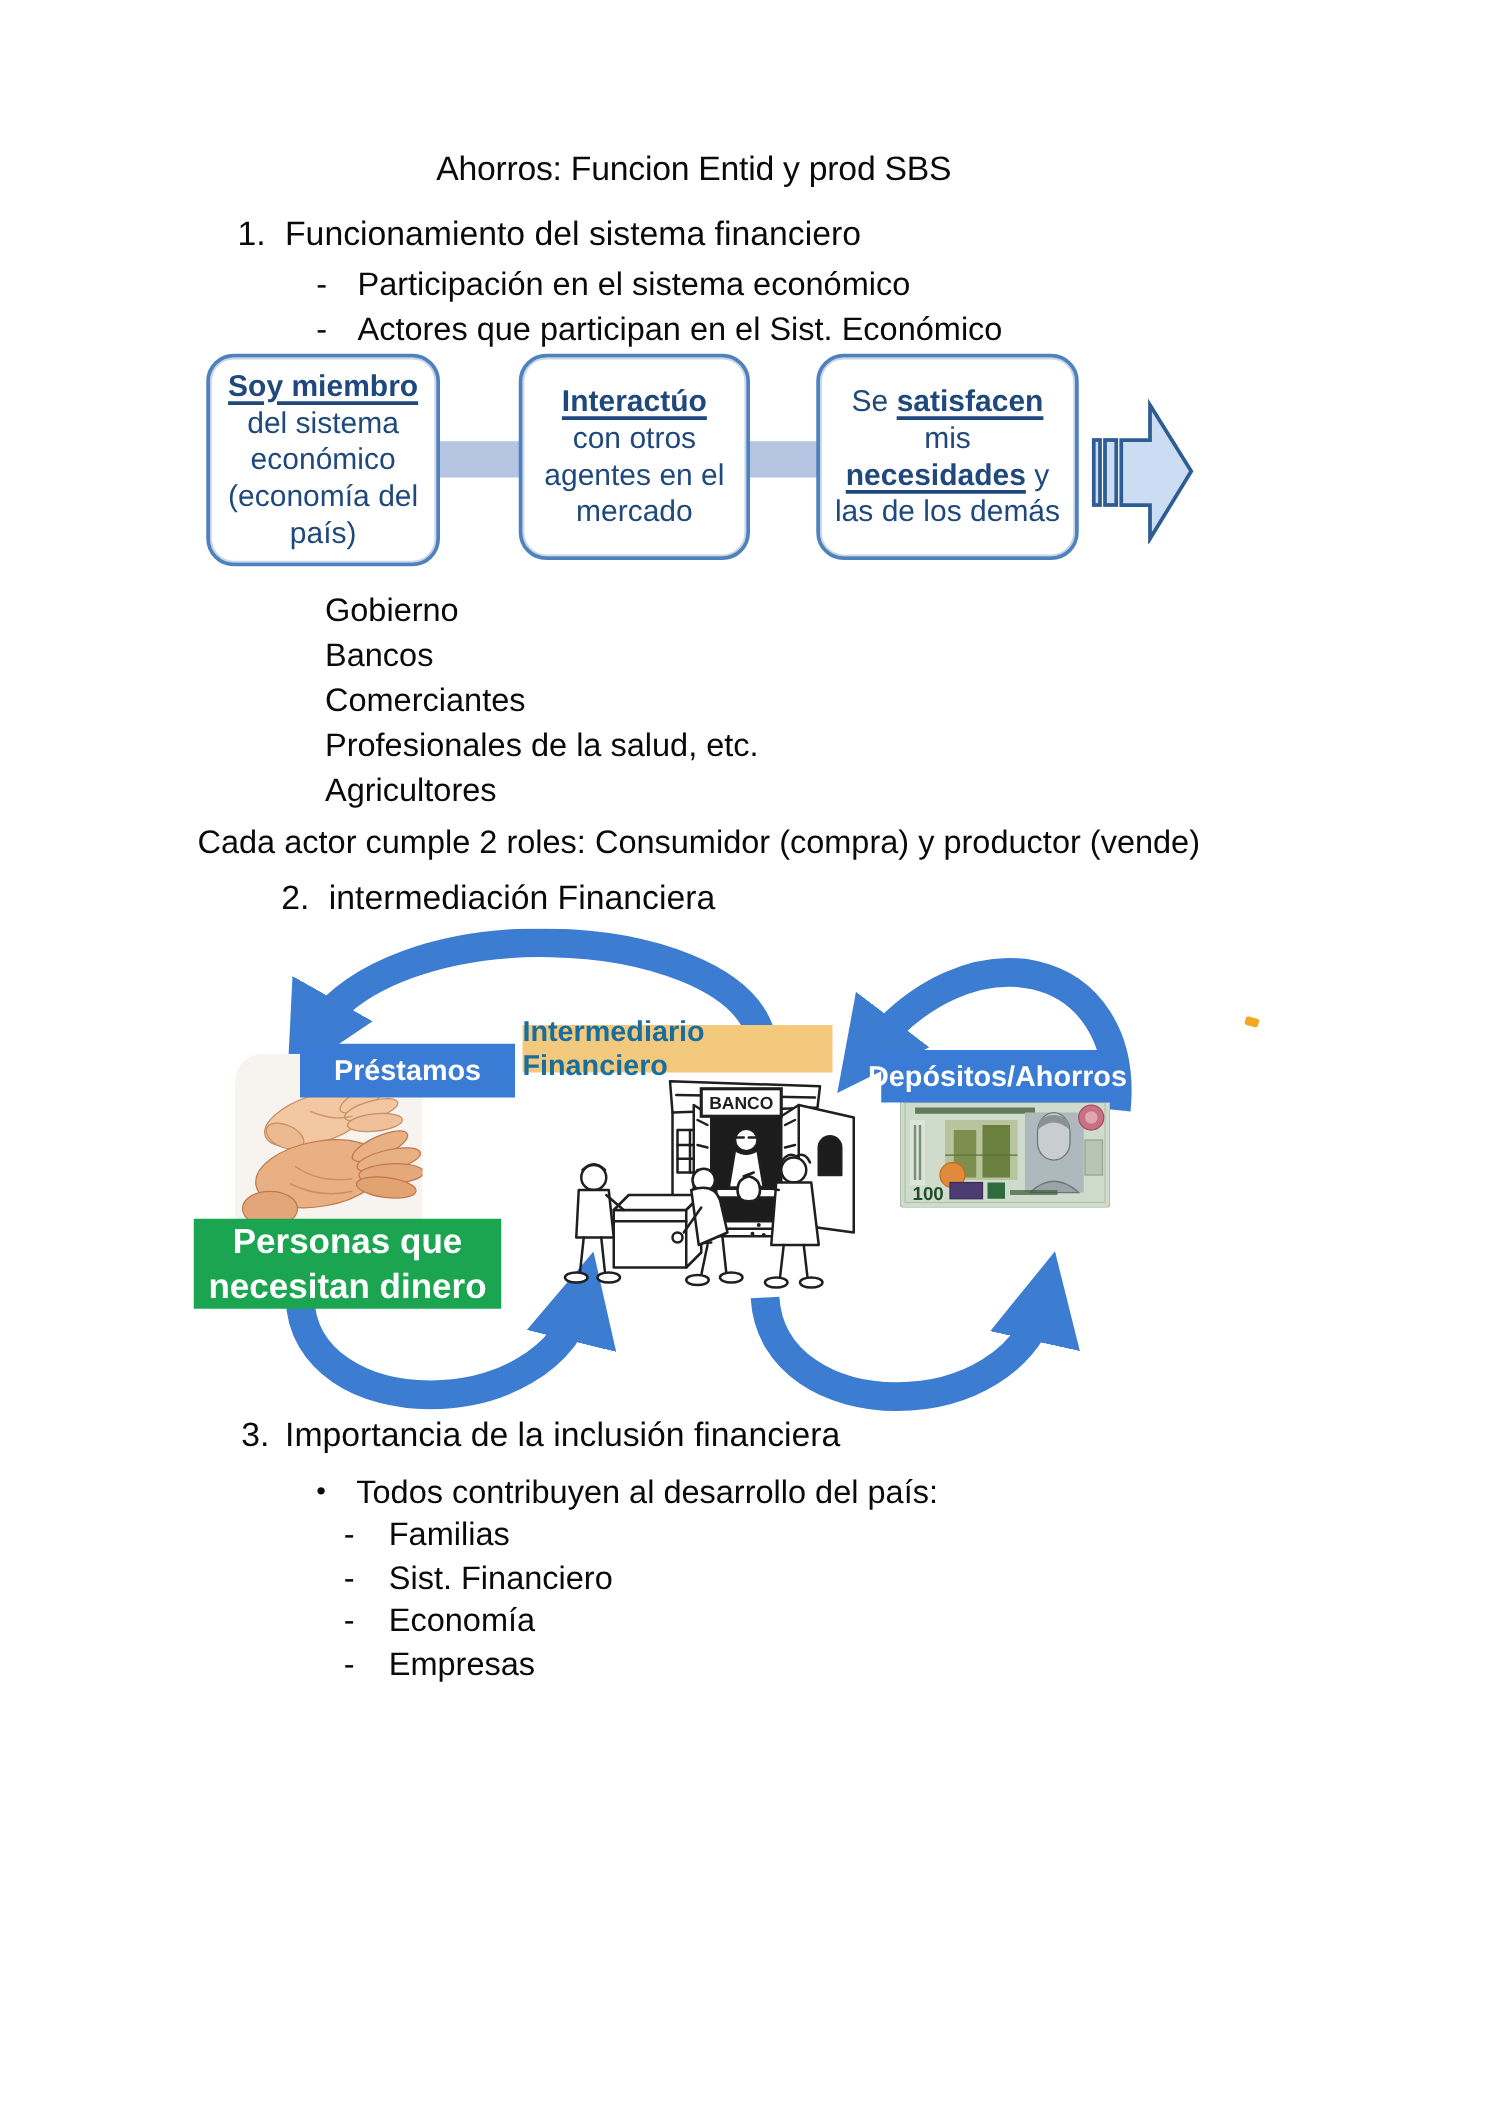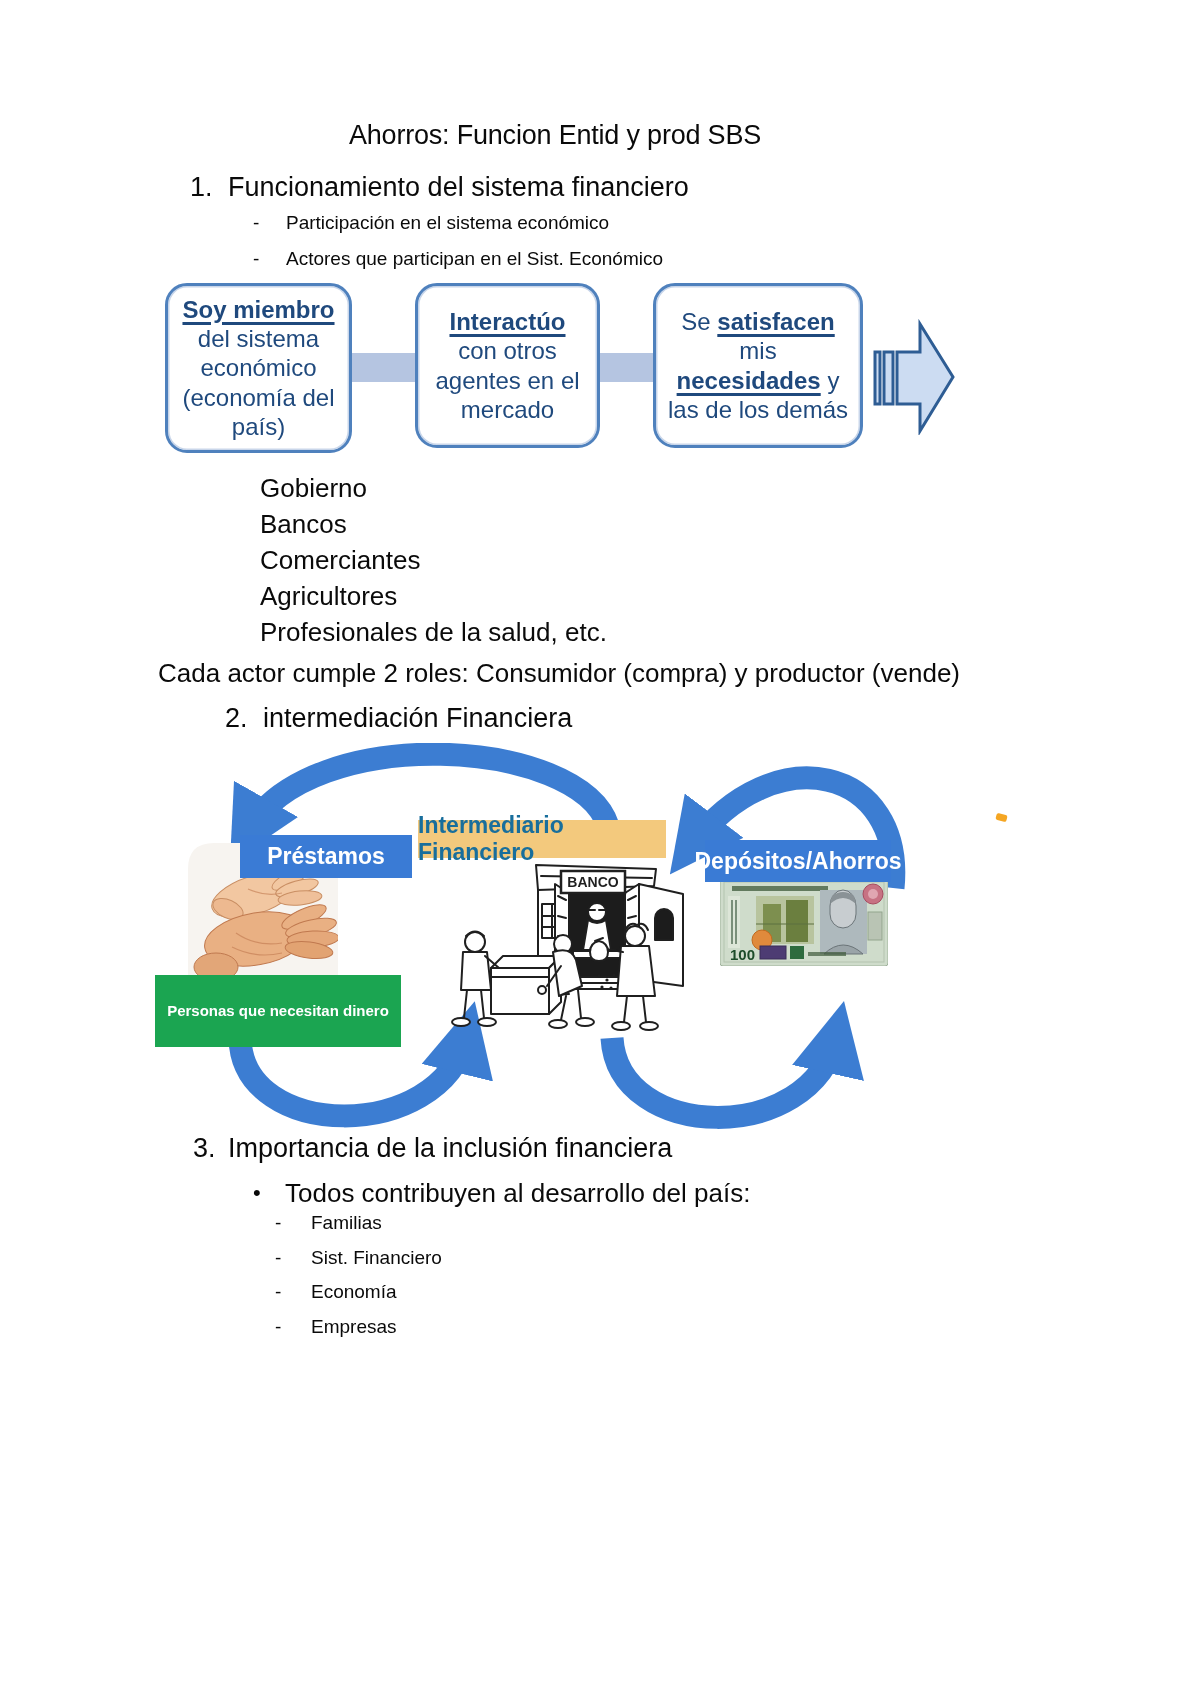--- a/index.html
+++ b/index.html
@@ -18,21 +18,21 @@
   .page{
     position:relative;width:1200px;height:1698px;background:#fff;
     font-family:"Liberation Sans",sans-serif;color:#0a0a0a;overflow:hidden;
   }
   .doc-title{
     position:absolute;top:120px;left:0;width:1110px;text-align:center;
     font-size:27px;letter-spacing:-0.2px;
   }
   .h-num{display:inline-block;width:38px;}
   .s1-heading{position:absolute;left:190px;top:172px;font-size:27px;}
-  .dash-row{position:absolute;font-size:19px;}
+  .dash-row{position:absolute;font-size:26px;}
   .dash{display:inline-block;width:33px;}
   .row-sub1{left:253px;top:212px;}
   .row-sub2{left:253px;top:248px;}
 
   
   .flow{position:absolute;left:165px;top:283px;width:800px;height:175px;}
   .flow-box{
     position:absolute;background:#fff;border:3px solid var(--flow-border-blue);
     border-radius:22px;color:var(--flow-text-blue);font-size:24px;text-align:center;
     display:flex;align-items:center;justify-content:center;padding:4px 10px;
@@ -60,21 +60,21 @@
   }
   .lbl-prestamos{left:100px;top:92px;width:172px;height:43px;}
   .lbl-depositos{left:565px;top:97px;width:186px;height:42px;}
   .lbl-intermediario{
     position:absolute;left:278px;top:77px;width:248px;height:38px;
     background:var(--label-orange-bg);color:var(--label-orange-text);
     font-weight:bold;font-size:23px;display:flex;align-items:center;justify-content:center;
   }
   .green-box{
     position:absolute;background:var(--green-bg);color:#fff;font-weight:bold;
-    font-size:15px;text-align:right;display:flex;align-items:center;justify-content:center;
+    font-size:28px;text-align:center;display:flex;align-items:center;justify-content:center;
     line-height:1.28;padding:12px 8px;box-sizing:border-box;
   }
   .gb-left{left:15px;top:232px;width:246px;height:72px;}
   .gb-right{left:560px;top:235px;width:232px;height:70px;}
   .hands{position:absolute;left:48px;top:100px;}
   .bank{position:absolute;left:263px;top:113px;}
   .banknote{position:absolute;left:580px;top:135px;}
   .artifact{position:absolute;left:856px;top:71px;width:11px;height:7px;background:#f5a623;border-radius:2px;transform:rotate(14deg);}
 
   .s3-heading{position:absolute;left:193px;top:1133px;font-size:27px;}
@@ -122,22 +122,22 @@
         <rect x="11" y="33" width="9" height="52"></rect>
         <path d="M24 33 L47 33 L47 5 L80 58 L47 112 L47 85 L24 85 Z"></path>
       </g>
     </svg>
   </div>
 
   <div class="actors">
     <div>Gobierno</div>
     <div>Bancos</div>
     <div>Comerciantes</div>
+    <div>Profesionales de la salud, etc.</div>
     <div>Agricultores</div>
-    <div>Profesionales de la salud, etc.</div>
   </div>
 
   <div class="note">Cada actor cumple 2 roles: Consumidor (compra) y productor (vende)</div>
 
   <div class="s2-heading">
     <span class="h-num">2.</span><span>intermediación Financiera</span>
   </div>
 
   <div class="diagram2">
     <svg class="arcs" width="880" height="402" viewBox="0 0 880 402">

